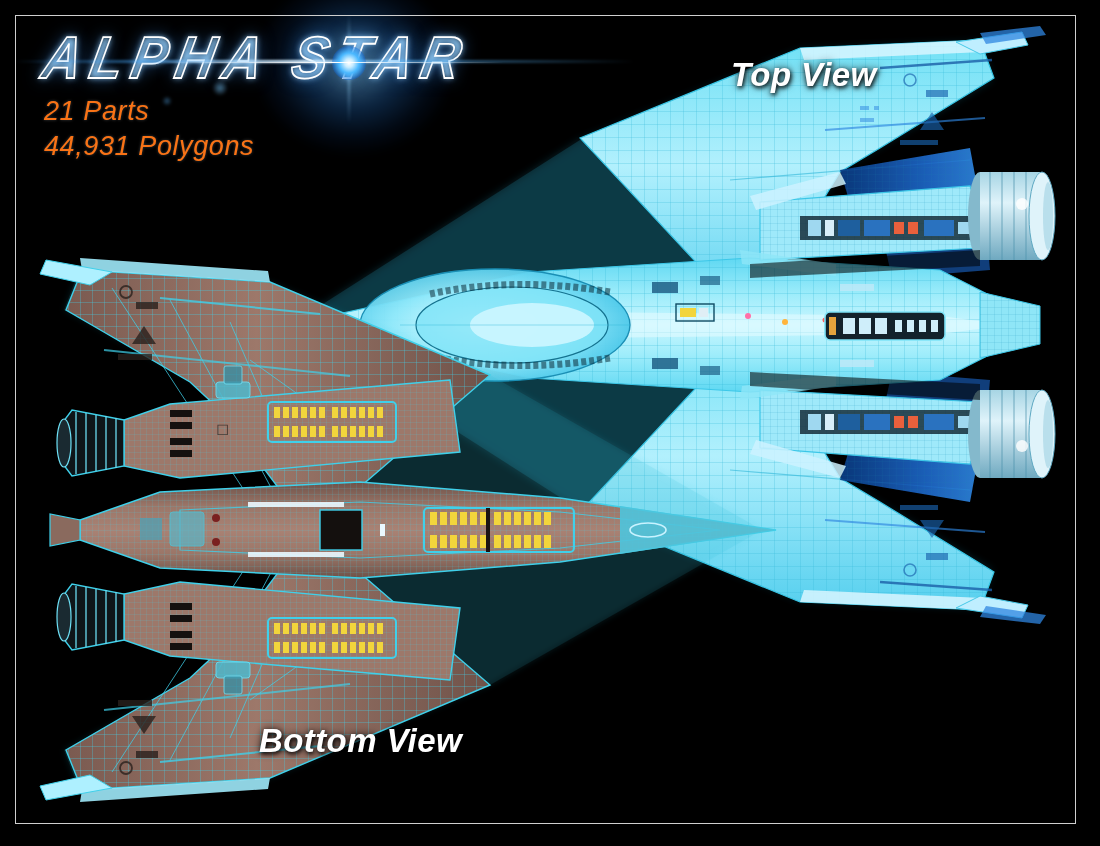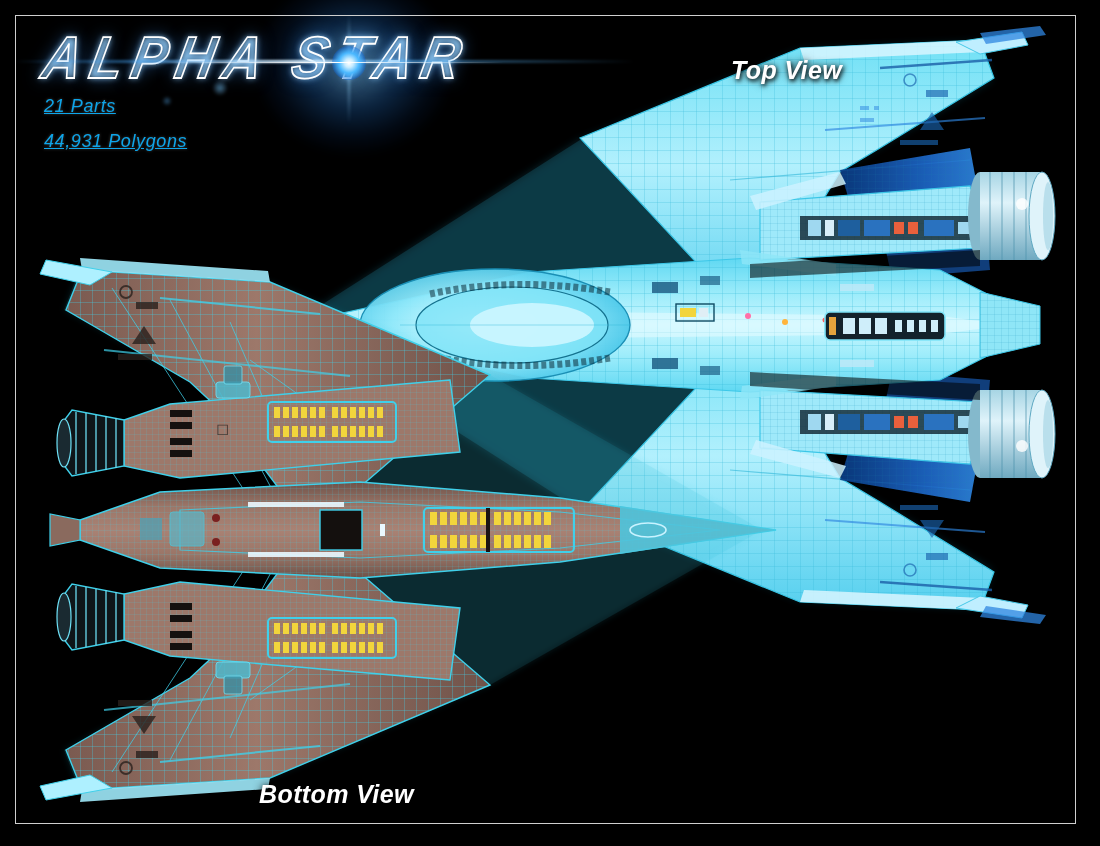--- a/index.html
+++ b/index.html
@@ -40,32 +40,32 @@
       filter:blur(1.2px);}
   .flare-streak2{position:absolute;left:120px;top:40px;width:340px;height:1px;
       background:linear-gradient(90deg,rgba(0,0,0,0),#ffffff 50%,rgba(0,0,0,0));
       filter:blur(.3px);}
   .flare-vert{position:absolute;left:304px;top:-8px;width:2px;height:110px;
       background:linear-gradient(180deg,rgba(0,0,0,0),rgba(150,215,255,.75) 45%,rgba(0,0,0,0));
       filter:blur(1.4px);}
   .flare-ghost{position:absolute;border-radius:50%;filter:blur(1.5px);}
 
   
-  .spec{position:absolute;left:44px;color:#0ea5e9;font-style:italic;
-        font-size:18px;letter-spacing:.6px;font-family:"Liberation Sans",sans-serif;
-        text-shadow:0 0 3px rgba(255,255,255,.25);text-decoration:underline;}
+  .spec{position:absolute;left:44px;color:#f97316;font-style:italic;
+        font-size:27px;letter-spacing:.6px;font-family:"Liberation Sans",sans-serif;
+        text-shadow:0 0 3px rgba(255,255,255,.25);}
   #spec-parts{top:96px;}
   #spec-polys{top:131px;}
 
   
   .view-label{position:absolute;color:#ffffff;font-weight:700;font-style:italic;
-              font-size:25px;letter-spacing:.4px;
+              font-size:33px;letter-spacing:.4px;
               text-shadow:1px 2px 4px rgba(0,0,0,.95),0 0 8px rgba(0,0,0,.8);}
   #label-top{left:731px;top:56px;}
-  #label-bottom{left:215px;top:780px;padding-left:44px;}
+  #label-bottom{left:215px;top:722px;padding-left:44px;}
 
   
   svg.ship{position:absolute;overflow:visible;}
   #svg-top{left:280px;top:20px;width:800px;height:610px;}
   #svg-bottom{left:20px;top:230px;width:780px;height:590px;}
 </style>
 </head>
 <body>
 
 <div id="stage">

